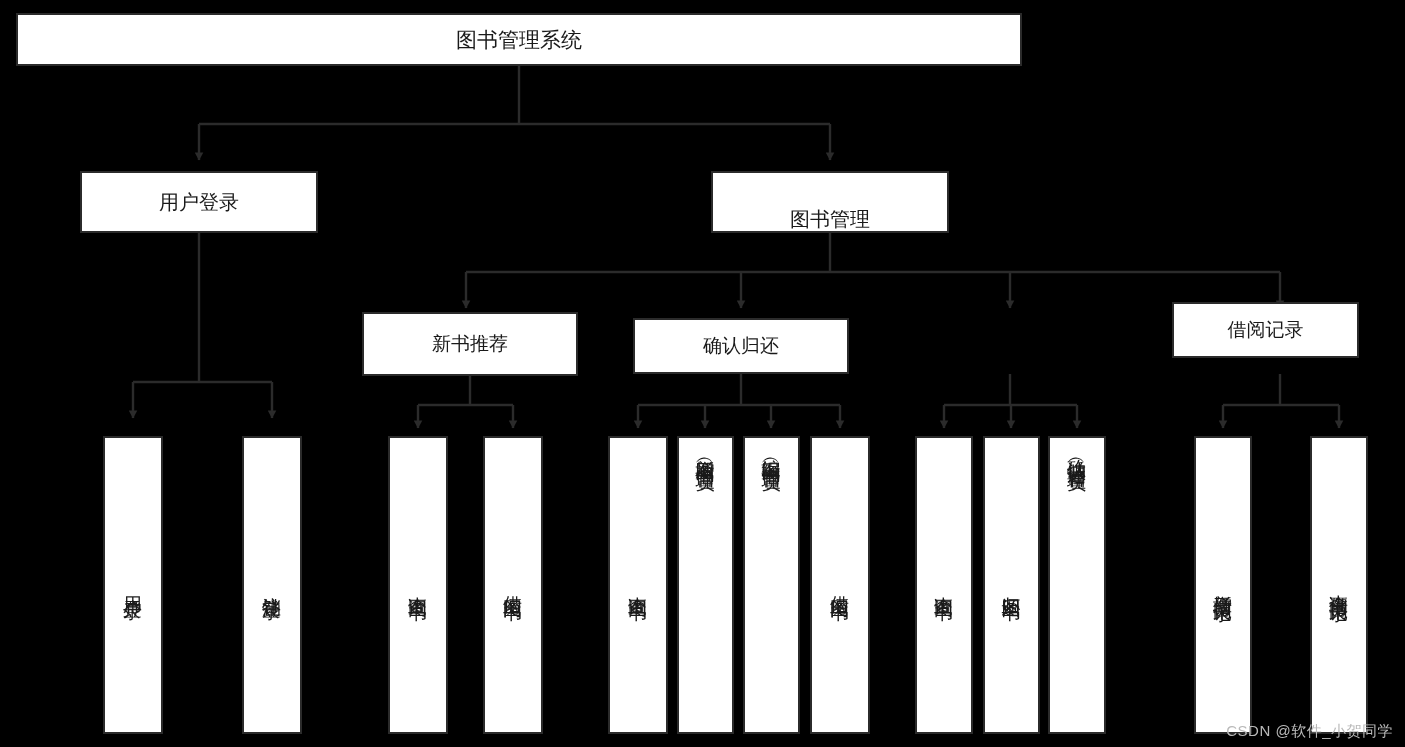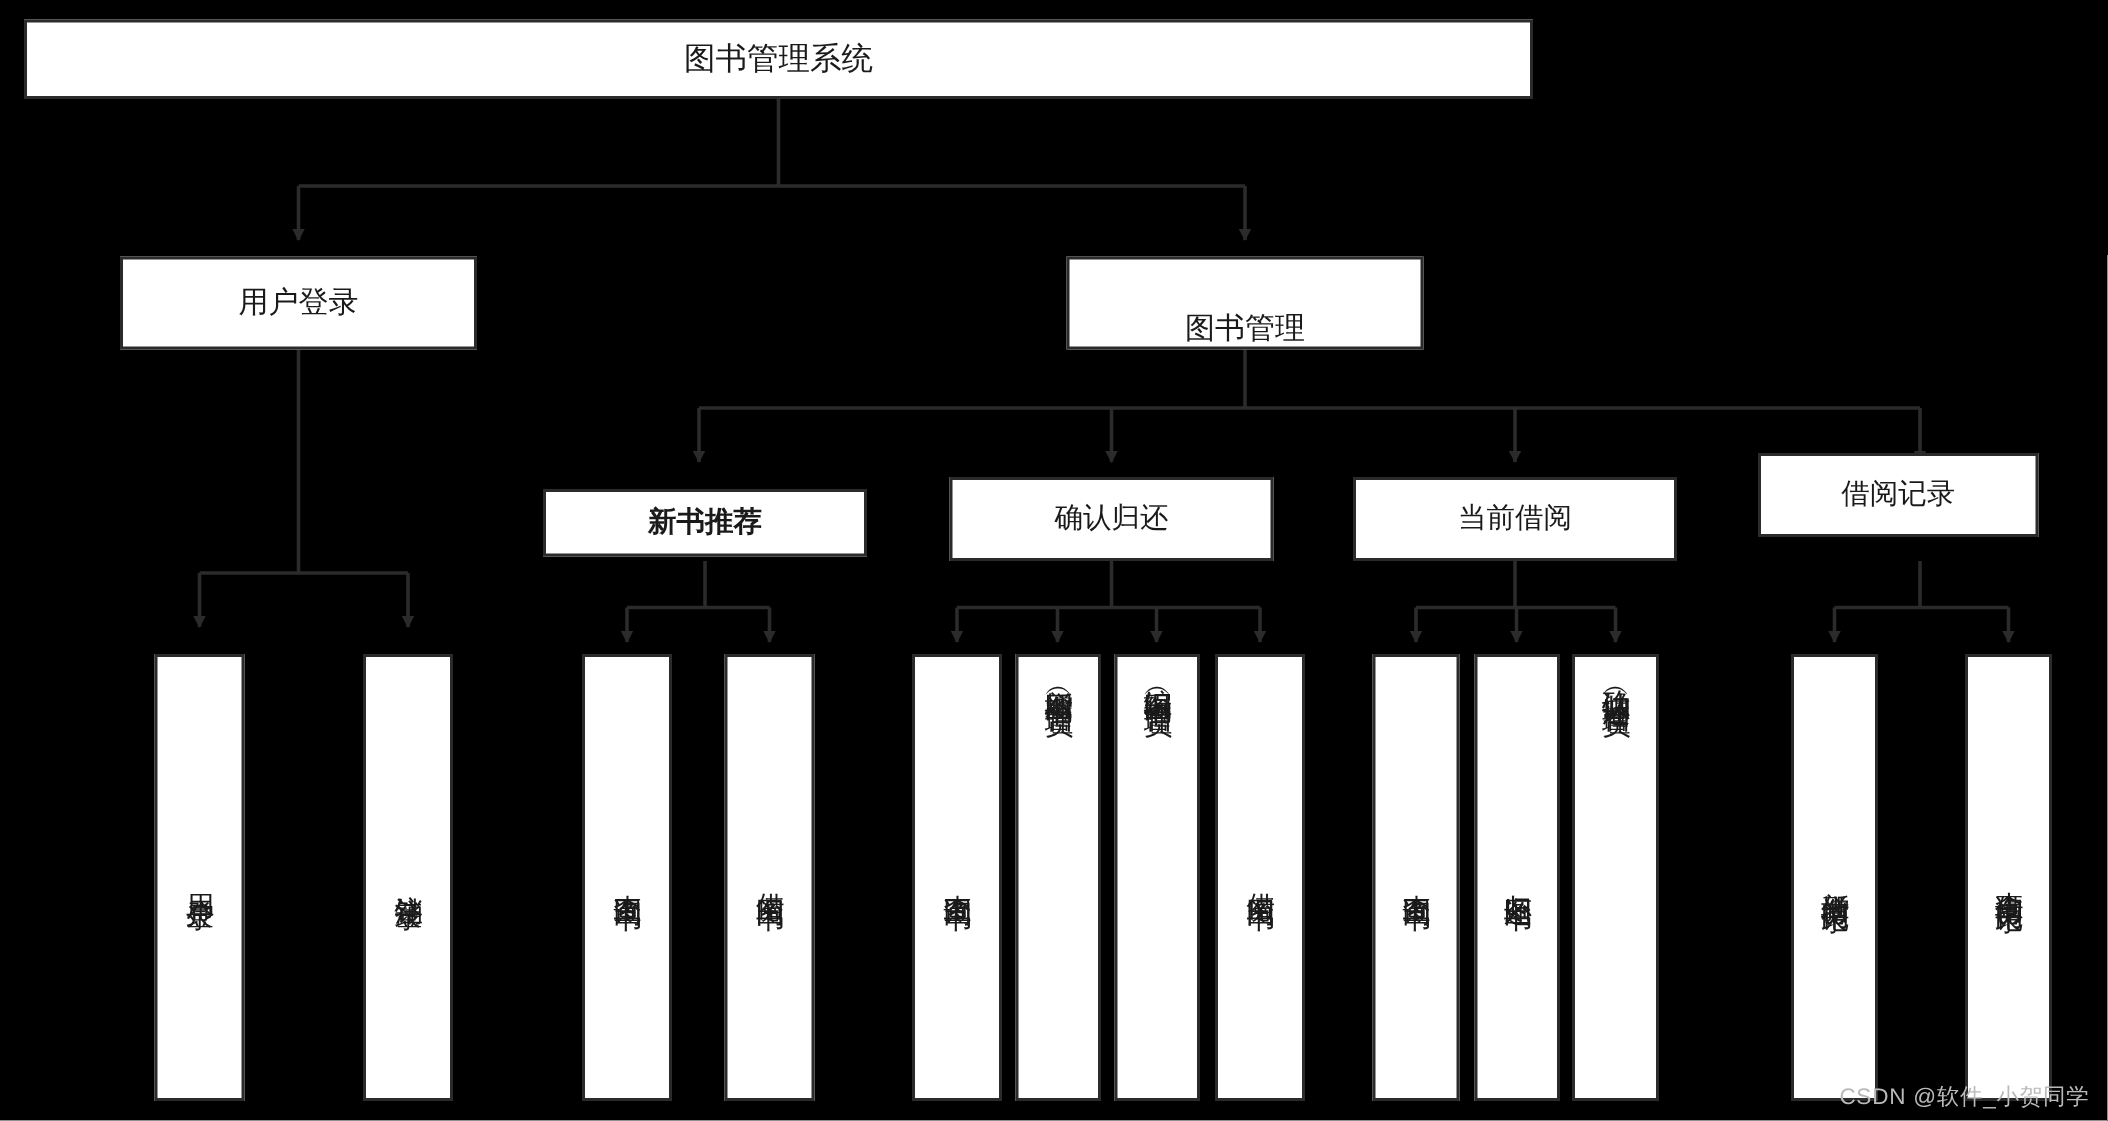--- a/index.html
+++ b/index.html
@@ -124,28 +124,25 @@
     <span class="label">图书管理系统</span>
   </div>
 
   <div class="node level1" style="left:80px; top:171px; width:238px; height:62px;">
     <span class="label">用户登录</span>
   </div>
   <div class="node level1" style="left:711px; top:171px; width:238px; height:62px;align-items:flex-end;">
     <span class="label">图书管理</span>
   </div>
 
-  <div class="node level2" style="left:362px; top:326px; width:216px; height:45px;font-weight:bold;">
+  <div class="node level2" style="left:362px; top:312px; width:216px; height:64px;">
     <span class="label">新书推荐</span>
   </div>
   <div class="node level2" style="left:633px; top:318px; width:216px; height:56px;">
     <span class="label">确认归还</span>
-  </div>
-  <div class="node level2" style="left:902px; top:318px; width:216px; height:56px;">
-    <span class="label">当前借阅</span>
   </div>
   <div class="node level2" style="left:1172px; top:302px; width:187px; height:56px;">
     <span class="label">借阅记录</span>
   </div>
 
   <div class="node leaf" style="left: 103px; top: 436px; width: 60px; height: 298px; align-items: center; padding-top: 0px;">
     <span class="label">用户登录</span>
   </div>
   <div class="node leaf" style="left: 242px; top: 436px; width: 60px; height: 298px; align-items: center; padding-top: 0px;">
     <span class="label">注销登录</span>

